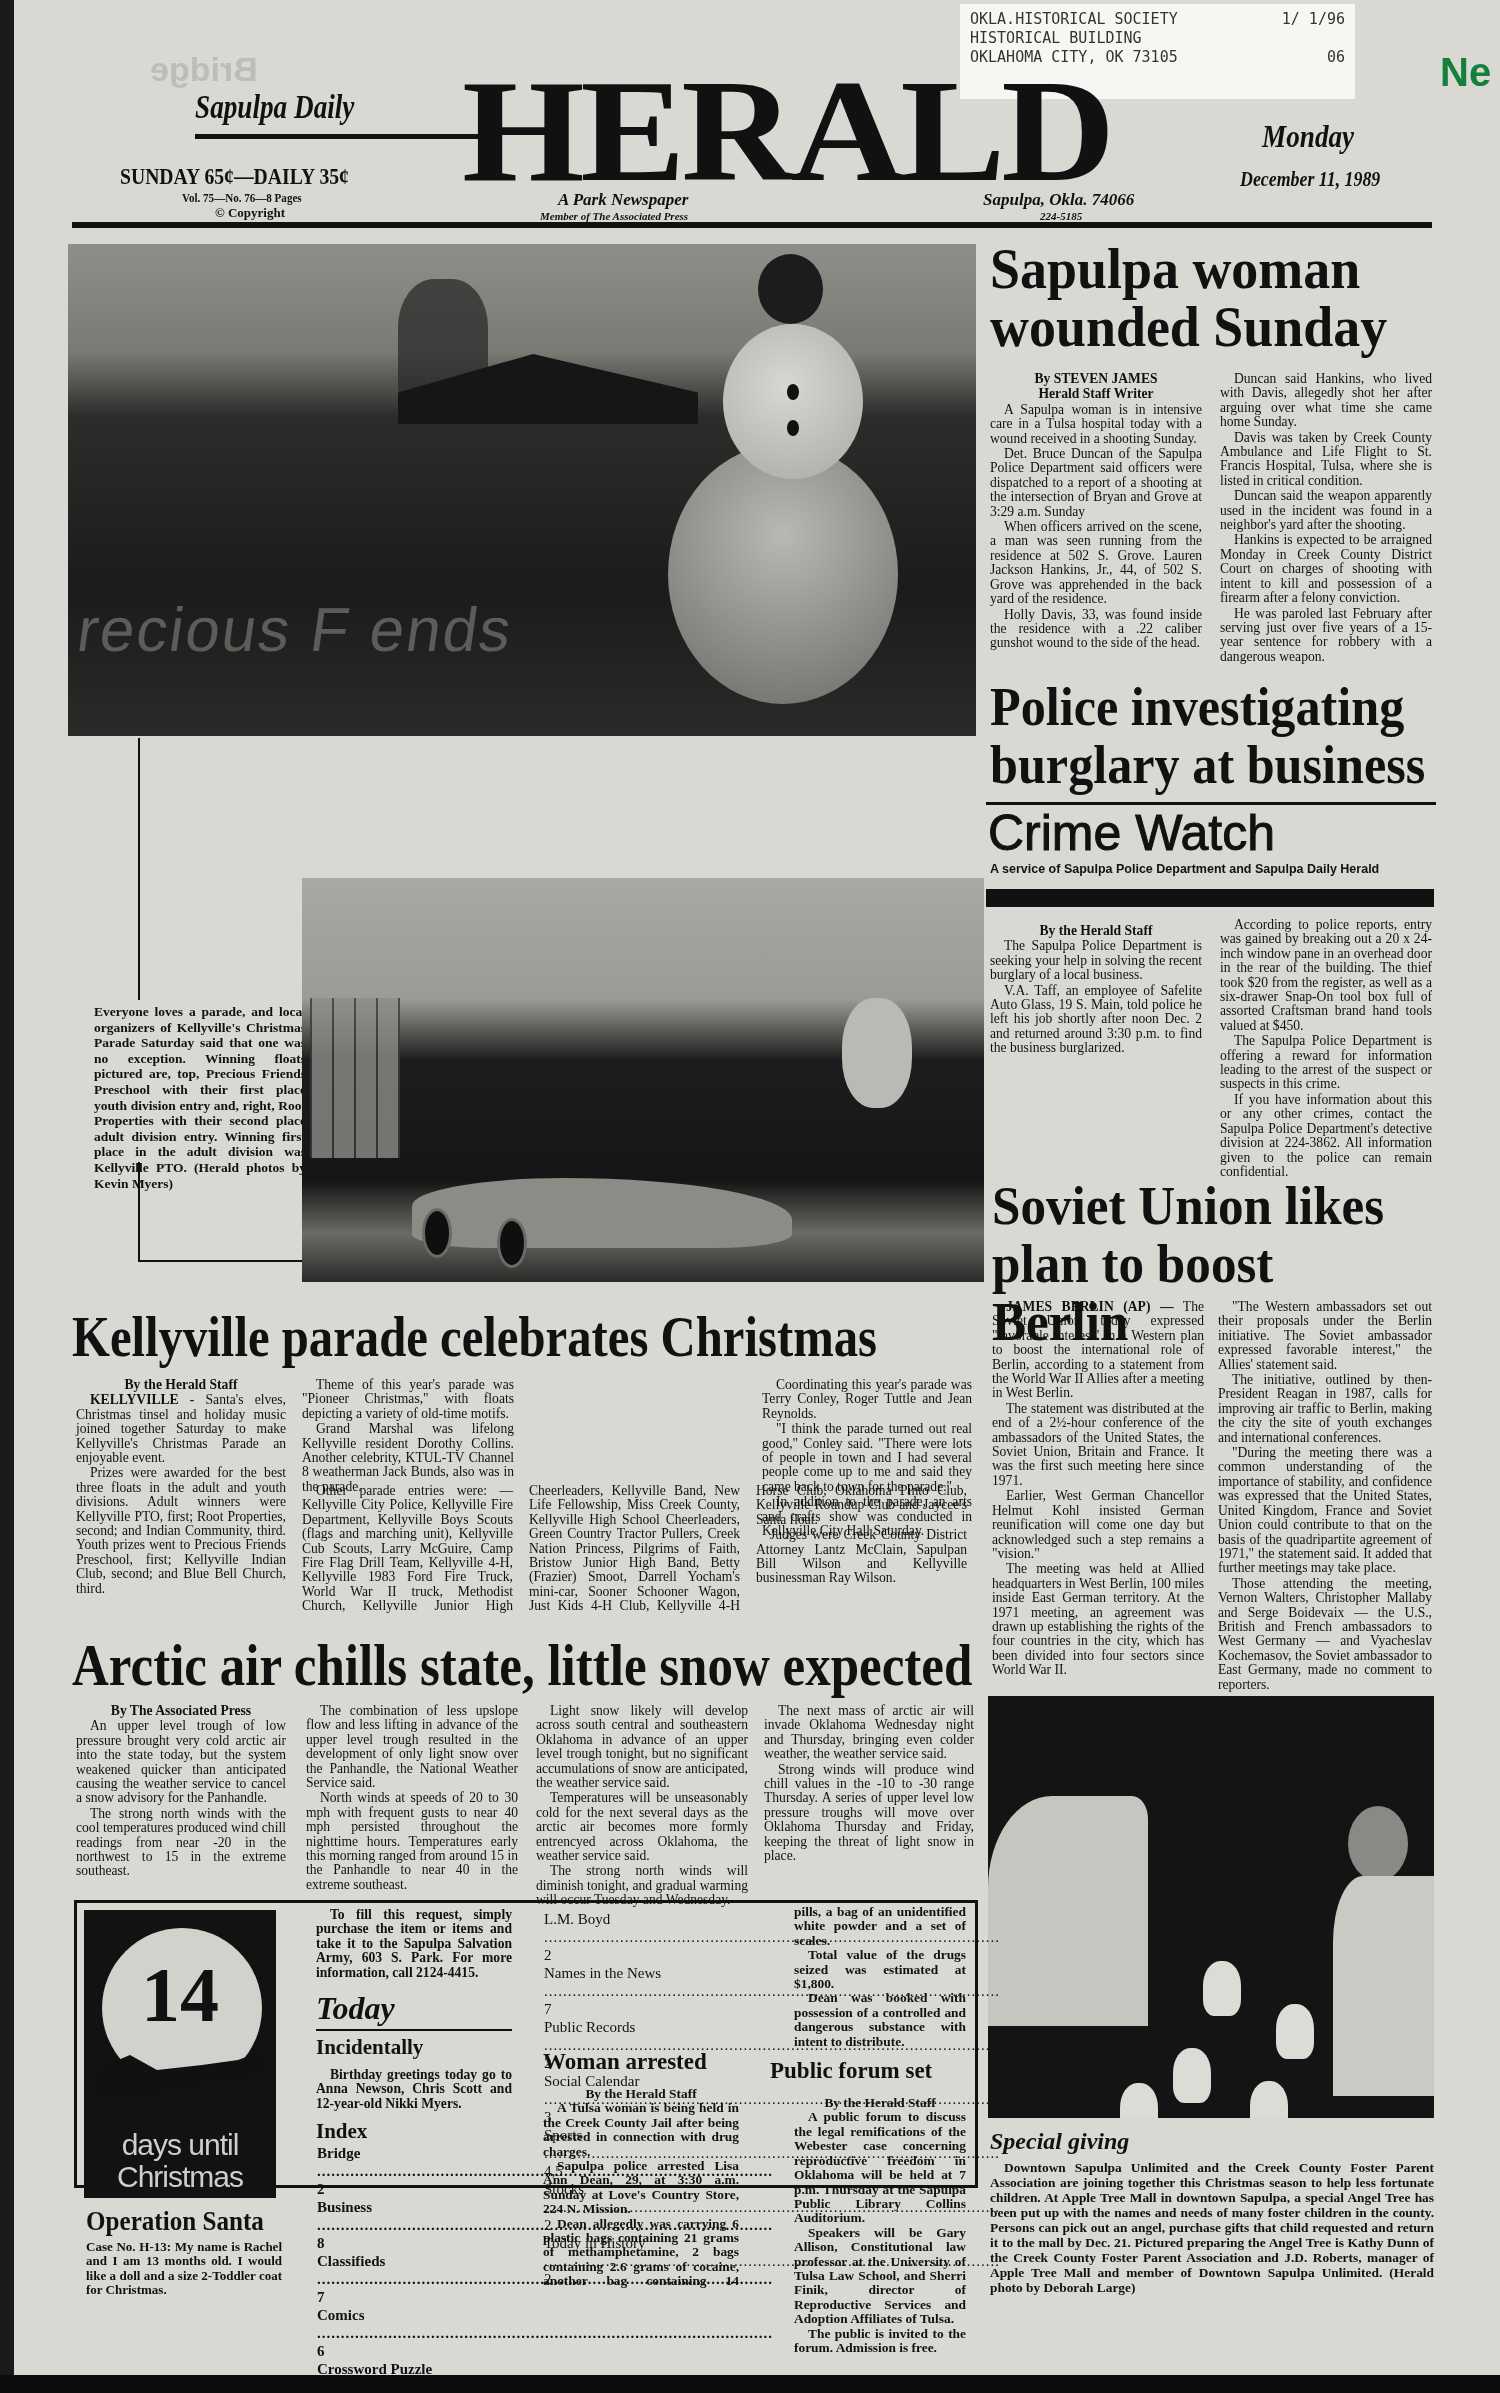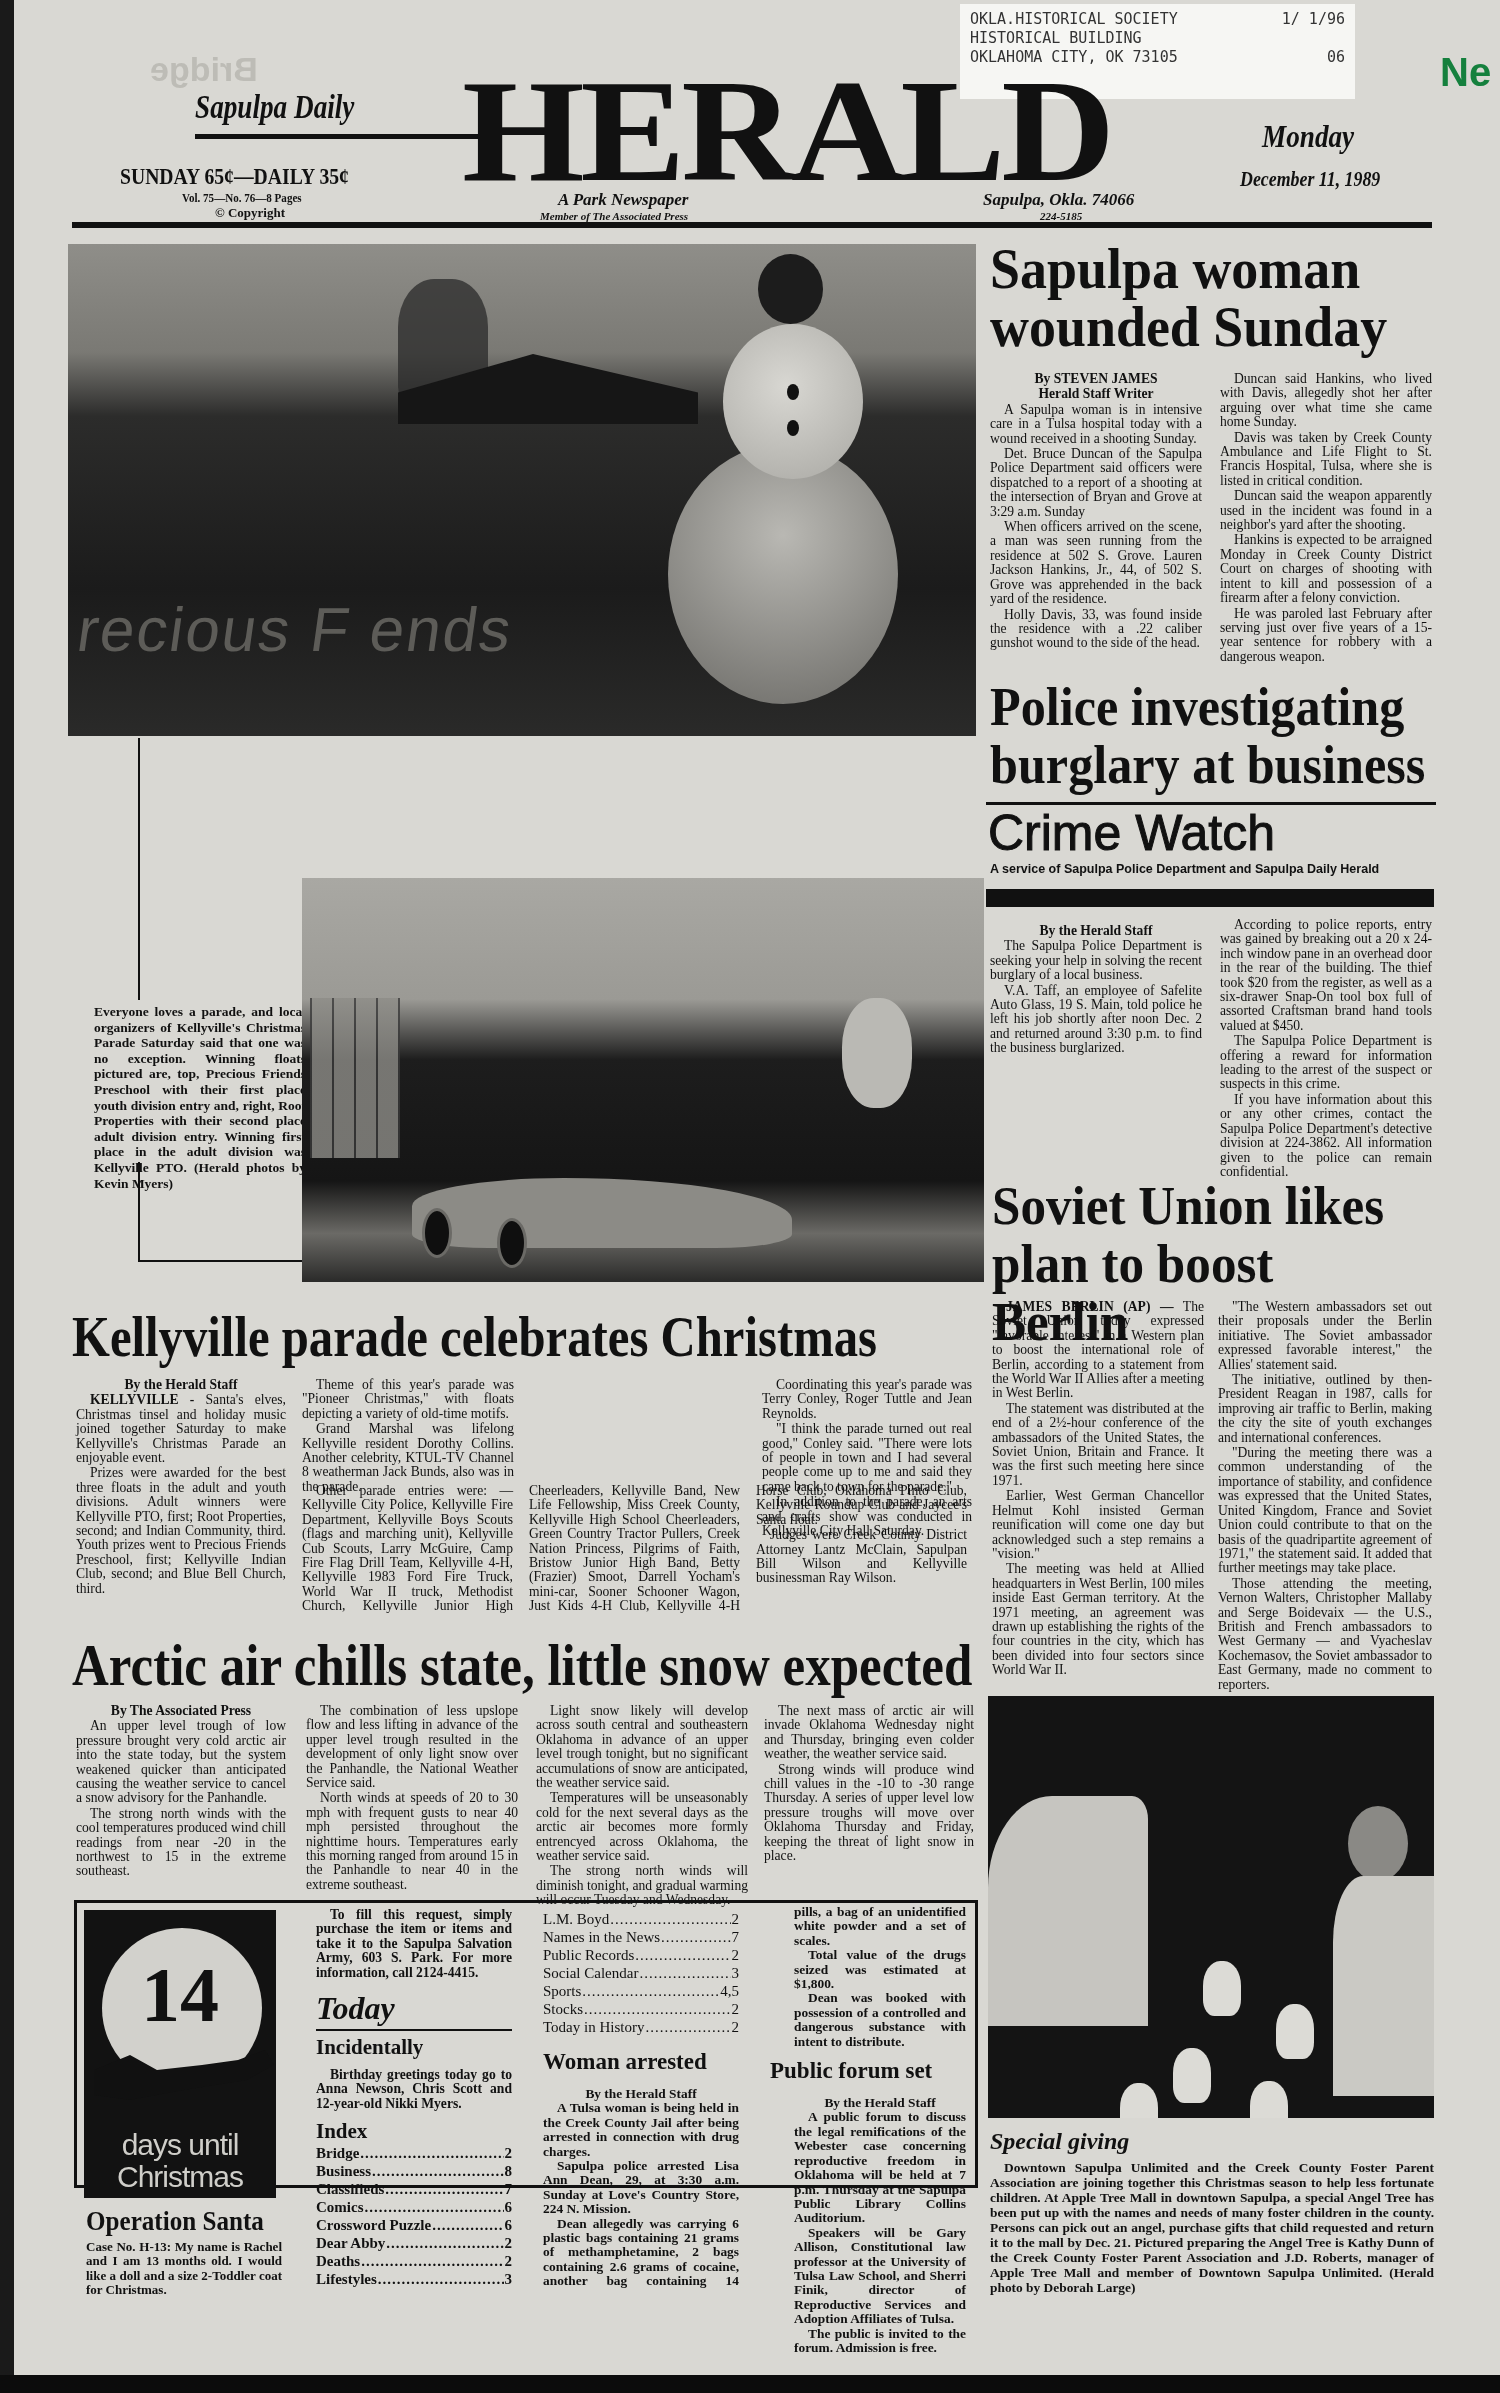--- a/index.html
+++ b/index.html
@@ -97,21 +97,21 @@
   .op-text { left: 86px; top: 2240px; width: 196px; font-size: 13px; font-weight: bold; line-height: 14.4px; text-align: justify; }
 
   .today-col { position: absolute; left: 316px; top: 1908px; width: 196px; }
   .today-col .req { font-size: 13.6px; line-height: 14.4px; font-weight: bold; text-align: justify; text-indent: 14px; }
   .today-title { font-size: 32px; font-style: italic; font-weight: bold; margin-top: 12px; line-height: 1; }
   .today-rule { height: 2px; background: #111; margin: 5px 0 4px; }
   .inc-title { font-size: 21px; font-weight: bold; }
   .inc-text { font-size: 13.6px; line-height: 14.4px; font-weight: bold; text-align: justify; text-indent: 14px; margin-top: 8px; }
   .index-title { font-size: 21px; font-weight: bold; margin-top: 8px; }
 
-  .idx-row { display: flex; align-items: baseline; font-size: 15px; line-height: 18px; font-weight: bold; }
+  .idx-row { display: flex; align-items: baseline; font-size: 15px; line-height: 18px; font-weight: bold; flex-direction: column; }
   .idx-row .dots { flex: 1; overflow: hidden; white-space: nowrap; margin: 0 1px; }
   .idx-row .dots::after { content: "................................................................................................"; letter-spacing: 1px; }
   .idx-col2 { position: absolute; left: 543px; top: 1910px; width: 196px; }
   .idx-col2 .idx-row { font-weight: normal; }
 
   .sub-hl { font-size: 23px; font-weight: bold; line-height: 1; }
   .woman-col { position: absolute; left: 543px; top: 2050px; width: 196px; }
   .woman-col .col-txt { font-size: 13.4px; line-height: 14.4px; font-weight: bold; text-align: justify; }
   .woman-col .col-txt p { text-indent: 14px; }
 

